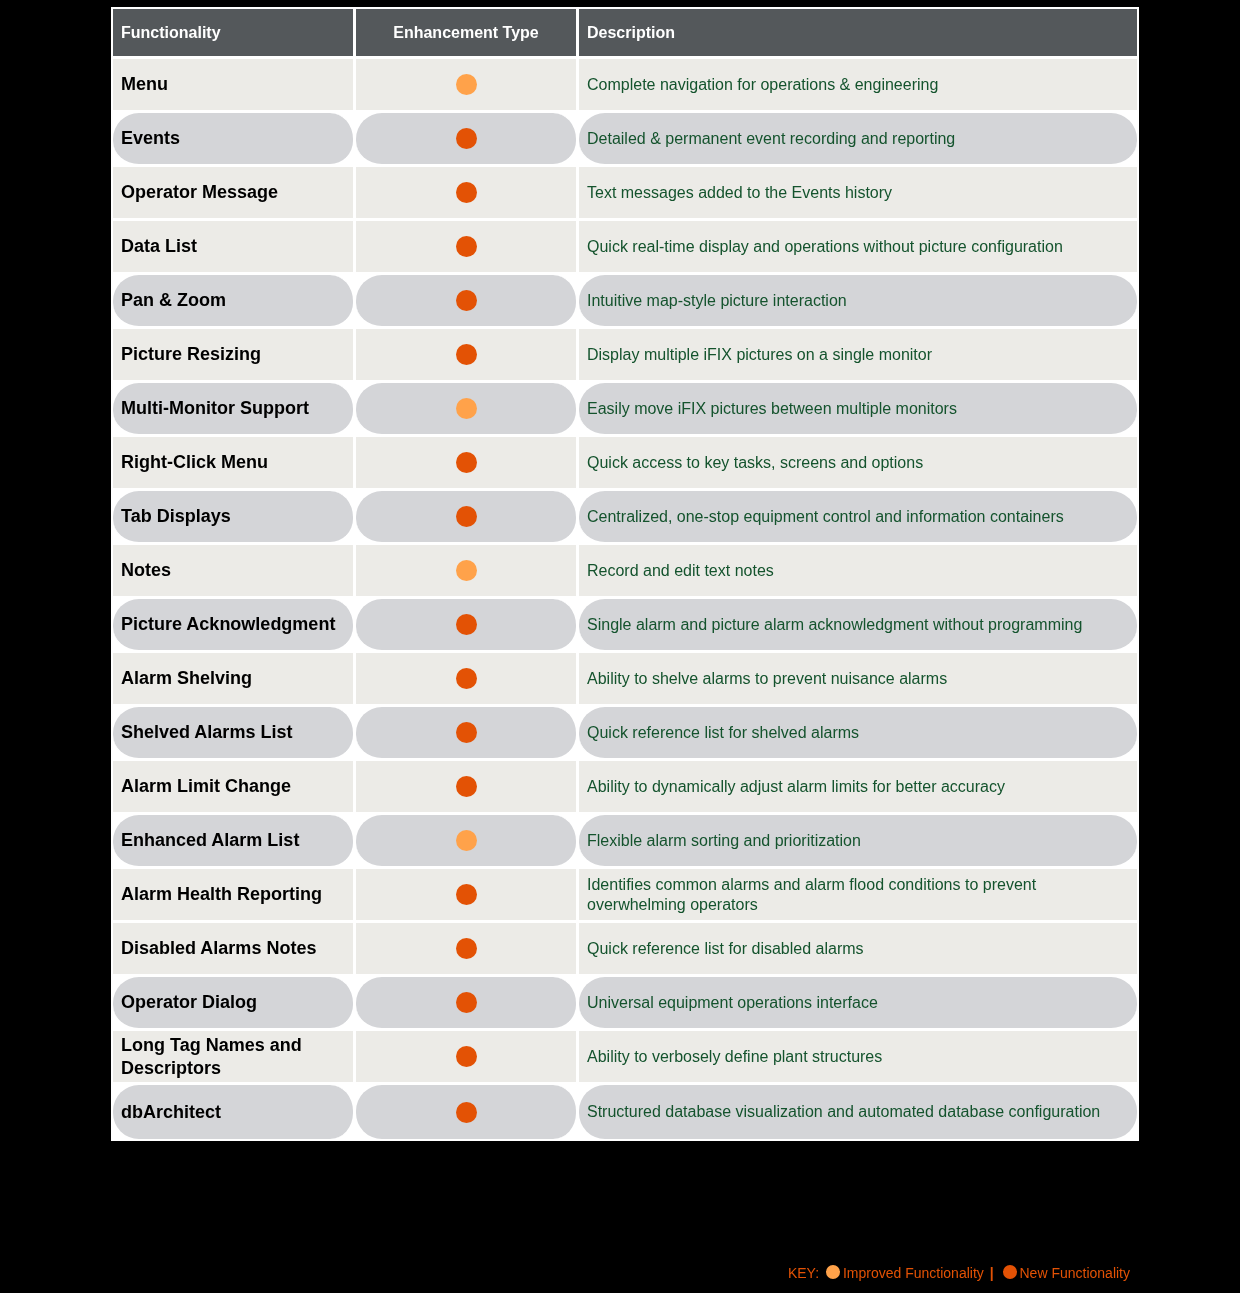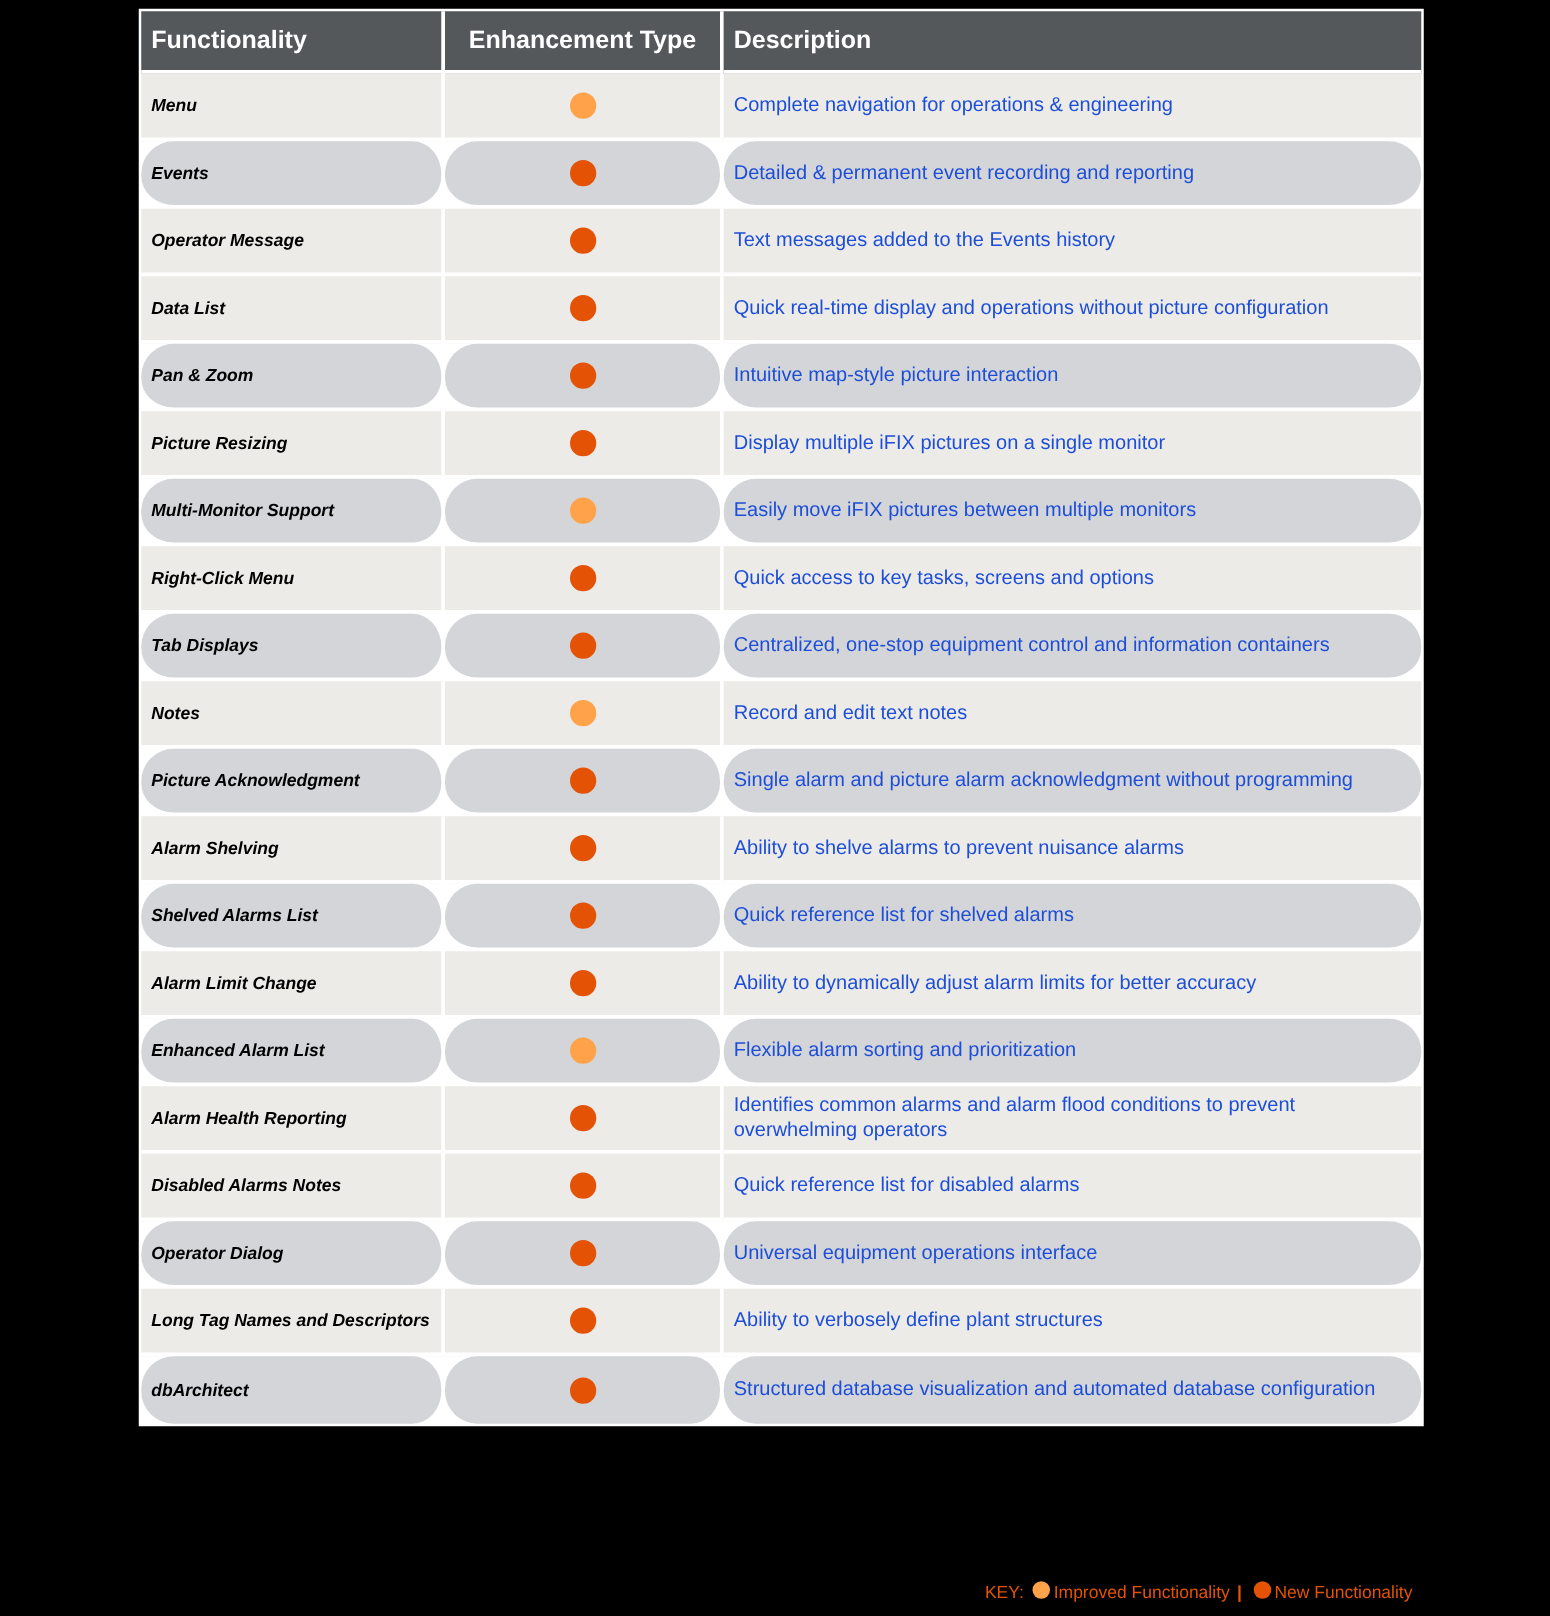--- a/index.html
+++ b/index.html
@@ -9,29 +9,29 @@
       background: #fff; padding: 2px; box-sizing: border-box;
     }
     table { border-collapse: separate; border-spacing: 0; width: 100%; table-layout: fixed; }
     col.c1 { width: 243px; }
     col.c2 { width: 223px; }
     col.c3 { width: auto; }
     th, td { border-right: 3px solid #fff; border-bottom: 3px solid #fff; box-sizing: border-box; }
     th:last-child, td:last-child { border-right: none; }
     tr:last-child td { border-bottom: none; }
     th {
-      background: #54585b; color: #fff; font-weight: bold; font-size: 20px;
+      background: #54585b; color: #fff; font-weight: bold; font-size: 16px;
       text-align: left; height: 50px; padding: 0 8px; vertical-align: middle;
     }
     th.center { text-align: center; }
     td { height: 54px; vertical-align: middle; padding: 0 8px; color: #000; }
     tr.odd td { background: #ecebe7; }
     tr.even td { background: #d4d5d8; border-radius: 26px; }
-    td.func { font-weight: bold; font-size: 14px; line-height: 23px; font-style: italic; }
-    td.desc { font-size: 16px; line-height: 20px; color: #1d4ed8; }
+    td.func { font-weight: bold; font-size: 18px; line-height: 23px; }
+    td.desc { font-size: 16px; line-height: 20px; color: #14532d; }
     td.type { text-align: center; }
     .dot { display: inline-block; width: 21px; height: 21px; border-radius: 50%; vertical-align: middle; }
     .dot.improved { background: #ffa24a; }
     .dot.new { background: #e35205; }
     .key {
       position: absolute; right: 110px; top: 1265px; color: #e35205;
       font-size: 14px; font-weight: normal; white-space: nowrap;
     }
     .key .kdot { display: inline-block; width: 14px; height: 14px; border-radius: 50%; vertical-align: -1px; margin: 0 3px; }
     .key .kdot.improved { background: #ffa24a; }

